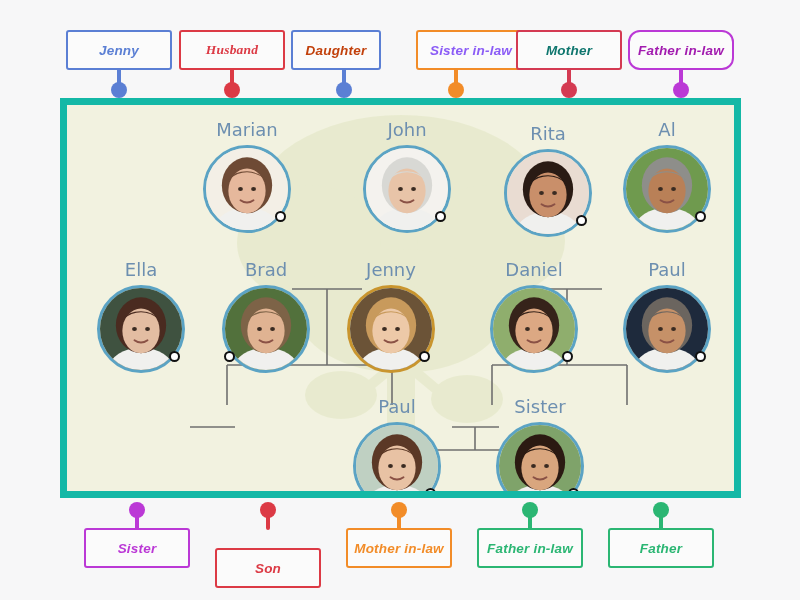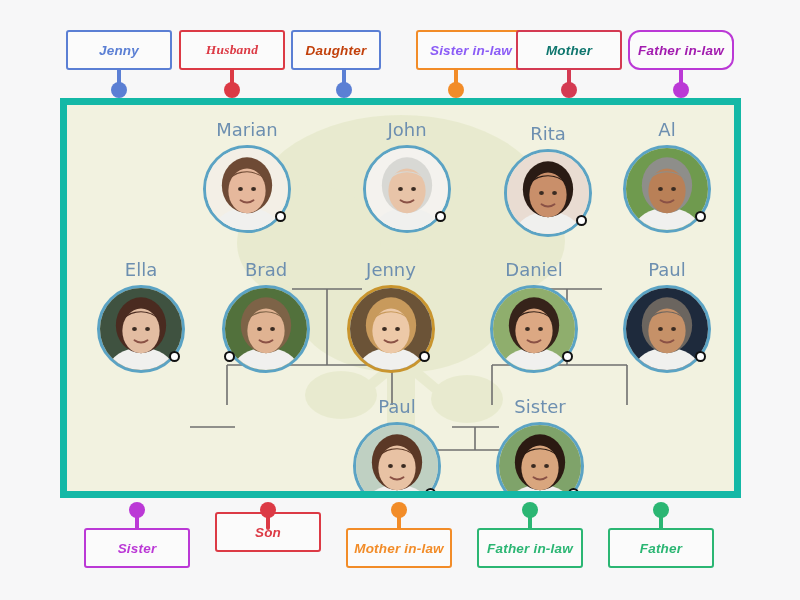--- a/index.html
+++ b/index.html
@@ -353,21 +353,21 @@
           </div>
           <div class="dot" style="left: 72px; top: 66px;"></div>
         </div>
       </div>
   </div>
 
   <div id="bottom-labels">
       <div class="chip" style="left: 84px; top: 528px; width: 106px; border-color: rgb(187, 57, 214); color: rgb(187, 57, 214);">Sister</div>
       <div class="pin" style="background: rgb(187, 57, 214); left: 135px; top: 510px; height: 20px;"></div>
       <div class="pinhead" style="background: rgb(187, 57, 214); left: 129px; top: 502px;"></div>
-      <div class="chip" style="left: 215px; top: 512px; width: 106px; border-color: rgb(220, 58, 69); color: rgb(220, 58, 69);">Son</div>
+      <div class="chip" style="left: 215px; top: 548px; width: 106px; border-color: rgb(220, 58, 69); color: rgb(220, 58, 69);">Son</div>
       <div class="pin" style="background: rgb(220, 58, 69); left: 266px; top: 510px; height: 20px;"></div>
       <div class="pinhead" style="background: rgb(220, 58, 69); left: 260px; top: 502px;"></div>
       <div class="chip" style="left: 346px; top: 528px; width: 106px; border-color: rgb(242, 140, 40); color: rgb(242, 140, 40);">Mother in-law</div>
       <div class="pin" style="background: rgb(242, 140, 40); left: 397px; top: 510px; height: 20px;"></div>
       <div class="pinhead" style="background: rgb(242, 140, 40); left: 391px; top: 502px;"></div>
       <div class="chip" style="left: 477px; top: 528px; width: 106px; border-color: rgb(43, 182, 115); color: rgb(43, 182, 115);">Father in-law</div>
       <div class="pin" style="background: rgb(43, 182, 115); left: 528px; top: 510px; height: 20px;"></div>
       <div class="pinhead" style="background: rgb(43, 182, 115); left: 522px; top: 502px;"></div>
       <div class="chip" style="left: 608px; top: 528px; width: 106px; border-color: rgb(43, 182, 115); color: rgb(43, 182, 115);">Father</div>
       <div class="pin" style="background: rgb(43, 182, 115); left: 659px; top: 510px; height: 20px;"></div>

